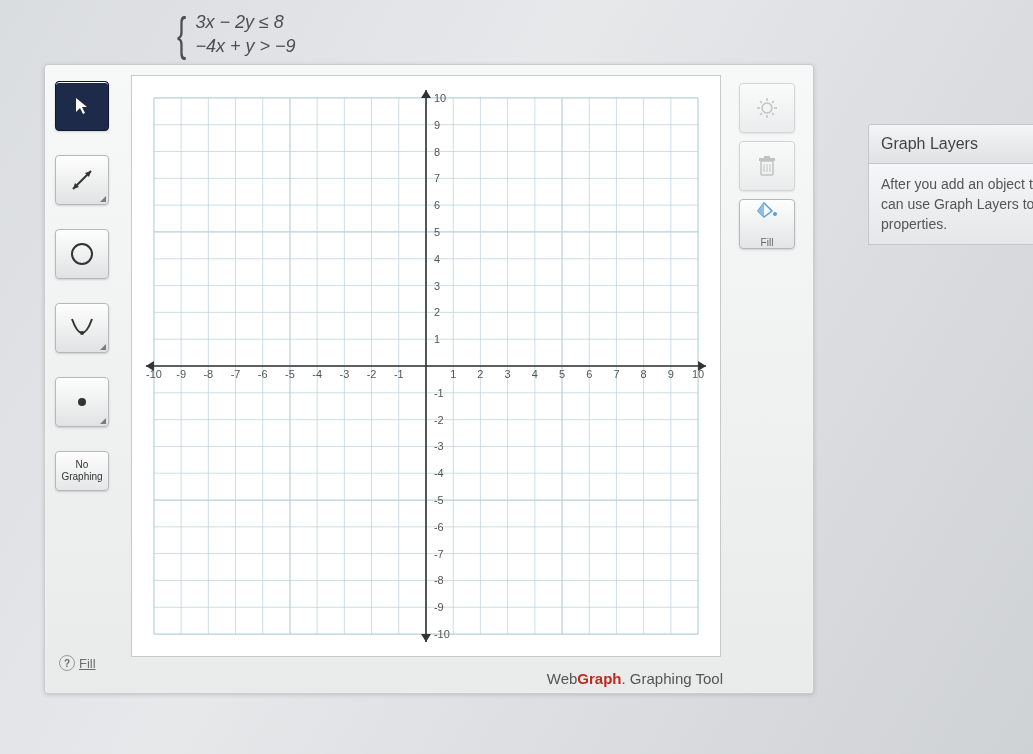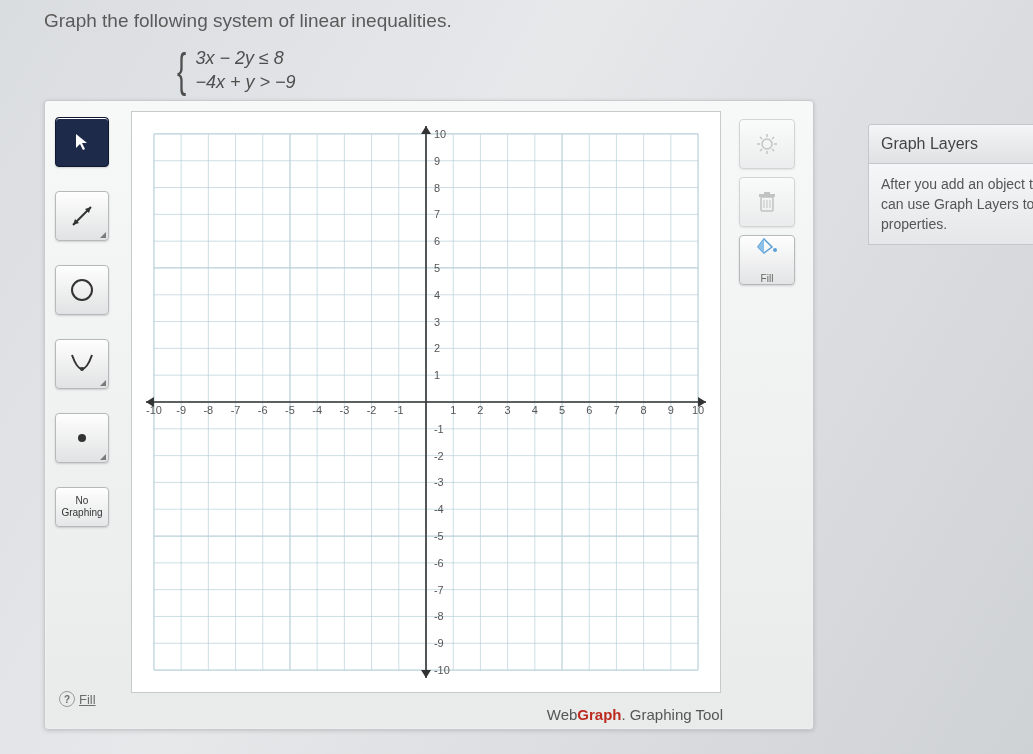--- a/index.html
+++ b/index.html
@@ -149,21 +149,20 @@
     border-top:none;
     padding: 10px 12px;
     font-size:14px; color:#555; line-height:20px;
   }
   .tick-lbl { font:11px Arial; fill:#555; }
 </style>
 </head>
 <body>
 
 <div class="page">
-  <div class="prompt">Graph the following system of linear inequalities.</div>
   <div class="equations">
     <span class="brace">{</span>
     <div class="eq-lines">
       <div>3x − 2y  ≤  8</div>
       <div>−4x + y  &gt;  −9</div>
     </div>
   </div>
 
   <div class="graph-panel">
 

